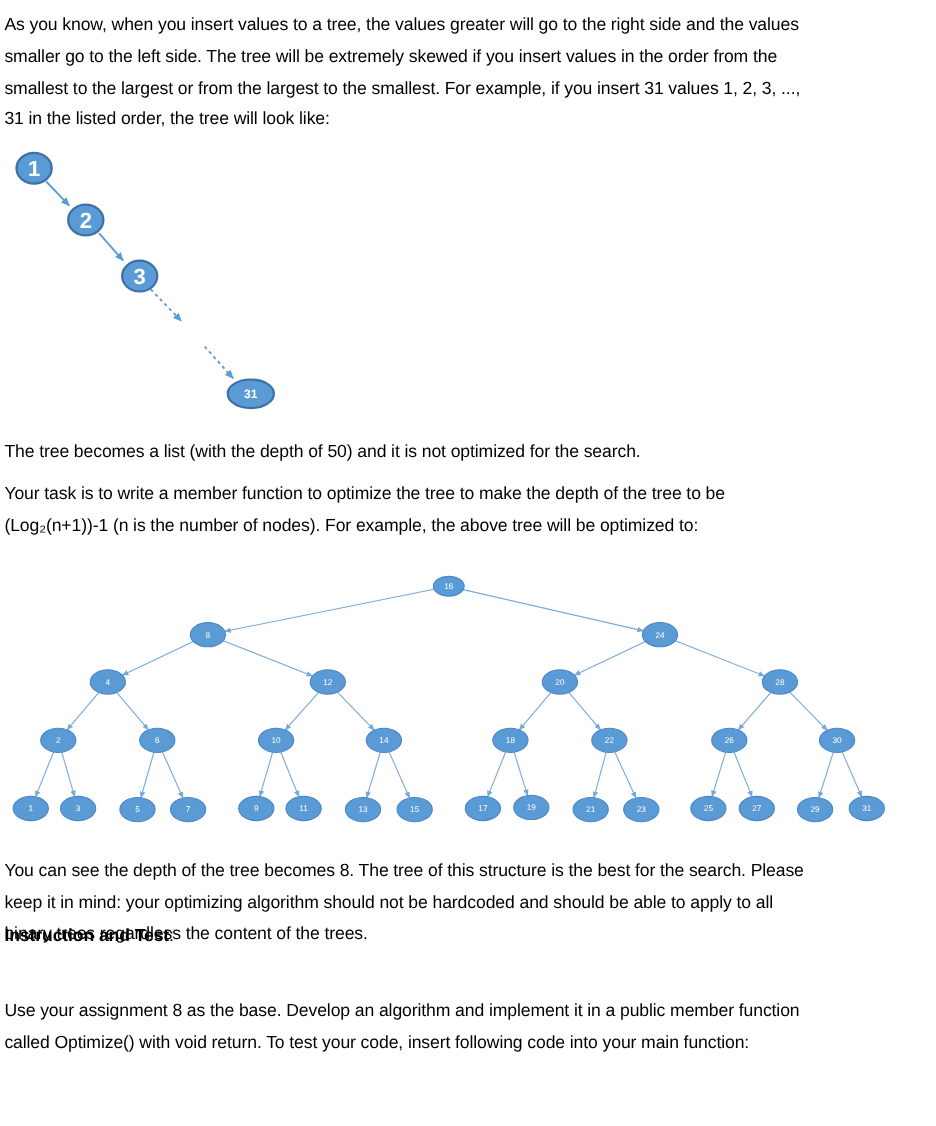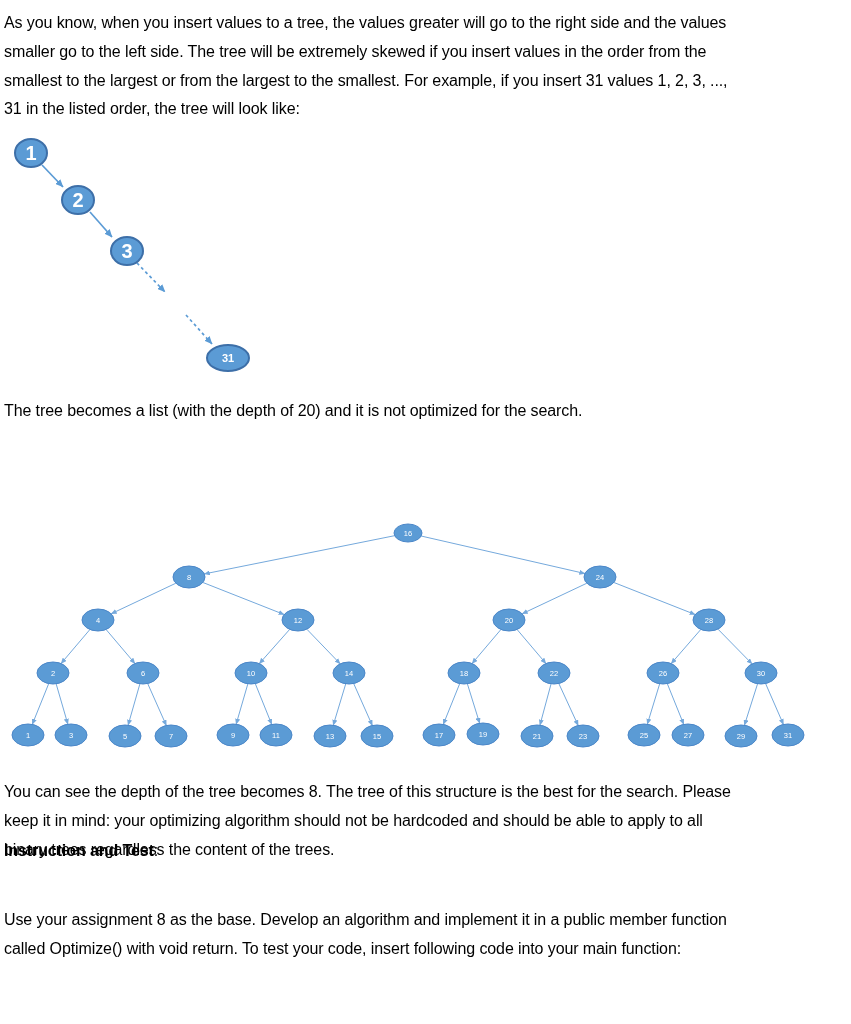--- a/index.html
+++ b/index.html
@@ -56,22 +56,24 @@
       <g>
         <ellipse cx="127" cy="115" rx="16" ry="14" fill="#5b9bd5" stroke="#3d6fa8" stroke-width="2"></ellipse>
         <text x="127" y="122" text-anchor="middle" font-size="20" font-weight="bold" fill="#ffffff" font-family="&quot;Liberation Sans&quot;, sans-serif">3</text>
       </g>
       <g>
         <ellipse cx="228" cy="222" rx="21" ry="13" fill="#5b9bd5" stroke="#3d6fa8" stroke-width="2"></ellipse>
         <text x="228" y="225.85" text-anchor="middle" font-size="11" font-weight="bold" fill="#ffffff" font-family="&quot;Liberation Sans&quot;, sans-serif">31</text>
       </g>
     </svg>
 
-  <p class="para" style="top:397px">The tree becomes a list (with the depth of 20) and it is not optimized for the search.</p>
-
+  <p class="para" style="top:397px">The tree becomes a list (with the depth of 50) and it is not optimized for the search.</p>
+
+  <p class="para" style="top:436px">Your task is to write a member function to optimize the tree to make the depth of the tree to be
+(Log₂(n+1))-1 (n is the number of nodes). For example, the above tree will be optimized to:</p>
 
   <svg class="tree-svg" style="top:515px;left:0" width="851" height="250" viewBox="0 0 851 250">
       <defs>
         <marker id="arrowBal" markerUnits="userSpaceOnUse" markerWidth="6" markerHeight="5" refX="5.5" refY="2.5" orient="auto">
           <path d="M0,0 L6,2.5 L0,5 Z" fill="#75a9dc"></path>
         </marker>
       </defs>
       <line x1="394.63740094660466" y1="20.68472309748582" x2="204.357641634651" y2="58.91444642956783" stroke="#75a9dc" stroke-width="1" marker-end="url(#arrowBal)"></line>
       <line x1="421.1871470094532" y1="21.02205452299969" x2="584.8210672311918" y2="58.521494573814785" stroke="#75a9dc" stroke-width="1" marker-end="url(#arrowBal)"></line>
       <line x1="175.81417627575334" y1="68.23066395761106" x2="111.18582372424665" y2="98.76933604238894" stroke="#75a9dc" stroke-width="1" marker-end="url(#arrowBal)"></line>

